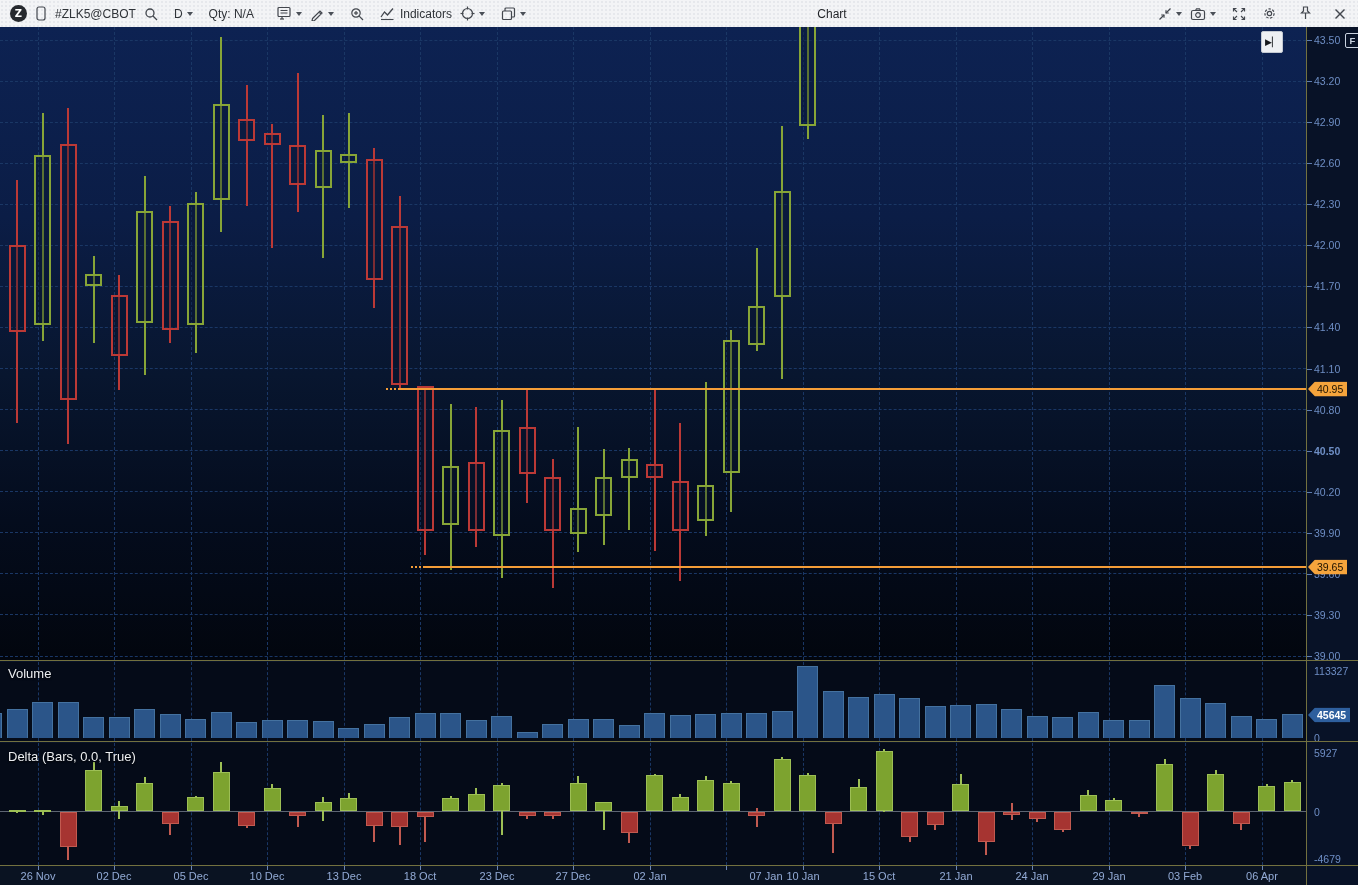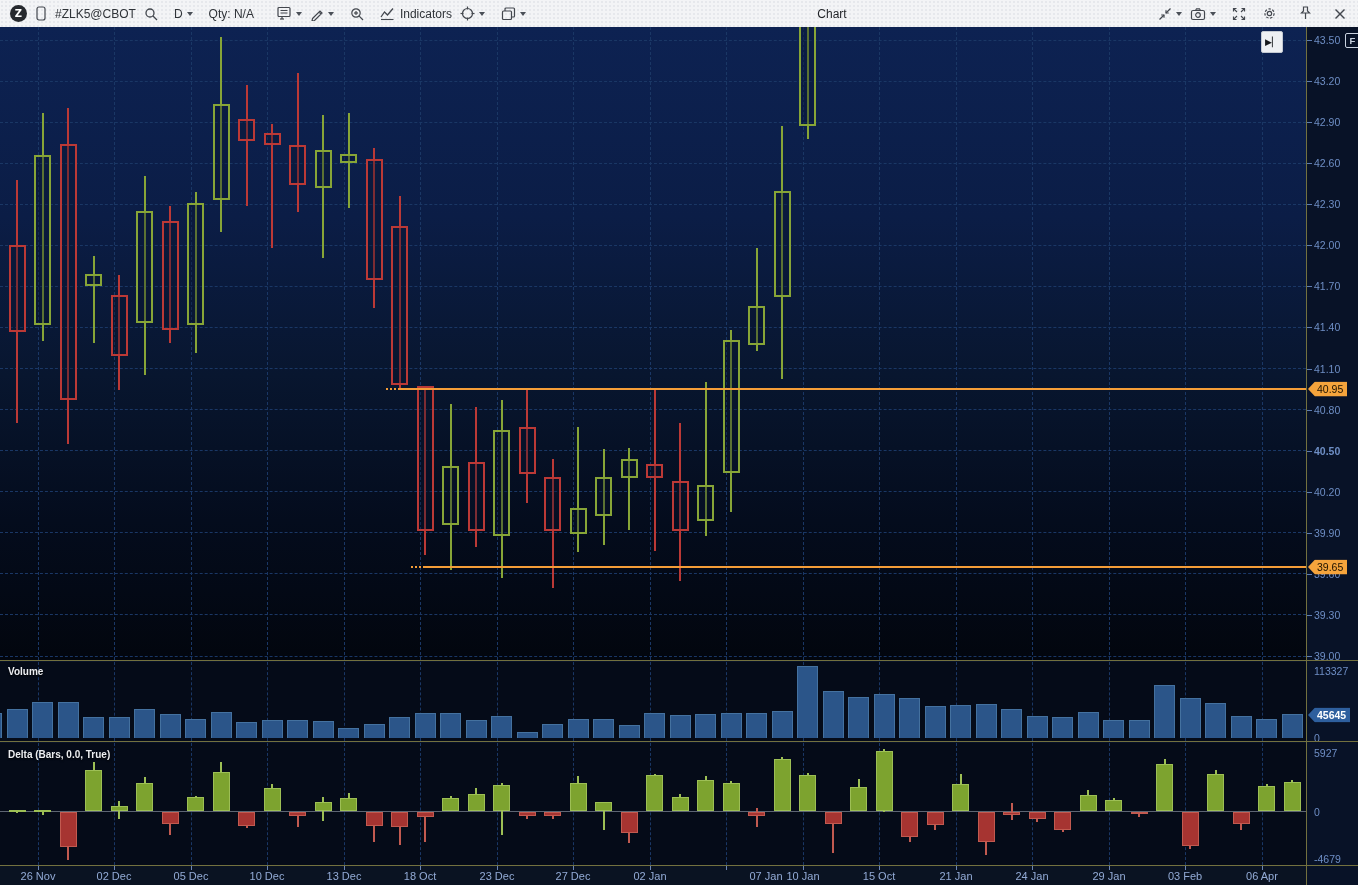--- a/index.html
+++ b/index.html
@@ -22,21 +22,21 @@
   #price-panel{position:absolute;left:0;top:0;width:1306px;height:633px;
     background:linear-gradient(180deg,#0d2252 0%,#0b1d46 30%,#08162f 55%,#040c1d 78%,#02060e 100%);}
   #volume-panel{position:absolute;left:0;top:635px;width:1306px;height:79px;background:#050b18;}
   #delta-panel{position:absolute;left:0;top:716px;width:1306px;height:122px;background:#050b18;}
   #time-axis{position:absolute;left:0;top:839px;width:1306px;height:19px;background:#0a1322;}
   #gutter{position:absolute;left:1306px;top:0;width:52px;height:858px;background:#081227;}
   .sep-h{position:absolute;left:0;width:1358px;height:1px;background:#73713f;z-index:30;}
   .sep-v{position:absolute;left:1306px;top:0;width:1px;height:858px;background:#73713f;z-index:31;}
   .gridh{position:absolute;left:0;width:1306px;height:0;border-top:1px dashed #1a3765;}
   .gridv{position:absolute;top:0;width:0;border-left:1px dashed #1a3765;}
-  .panel-title{position:absolute;left:8px;color:#eceef1;font-size:10px;font-weight:bold;z-index:6;text-shadow:0 1px 2px #000;}
+  .panel-title{position:absolute;left:8px;color:#eceef1;font-size:13px;font-weight:normal;z-index:6;text-shadow:0 1px 2px #000;}
   .wick{position:absolute;width:2px;}
   .body{position:absolute;box-sizing:border-box;background:rgba(8,20,45,.35);border:2px solid;}
   .volbar{position:absolute;box-sizing:border-box;background:#2b5589;border:1px solid #44719f;border-bottom:none;}
   .dbody{position:absolute;box-sizing:border-box;border:1px solid;}
   .zero-line{position:absolute;left:0;width:1306px;height:1px;background:#6d7683;opacity:.85;}
   .lvl-line{position:absolute;height:2px;background:#f49d38;z-index:5;}
   .lvl-lead{position:absolute;height:0;border-top:2px dotted #f49d38;z-index:5;}
   .tick-lbl{position:absolute;left:8px;transform:translateY(-50%);color:#6e8ec5;font-size:10.5px;white-space:nowrap;}
   .tick-dash{position:absolute;left:0;width:6px;height:1px;background:#5d7cb0;}
   .badge{position:absolute;left:2px;height:15px;line-height:15px;padding:0 4px 0 9px;font-size:10.5px;

